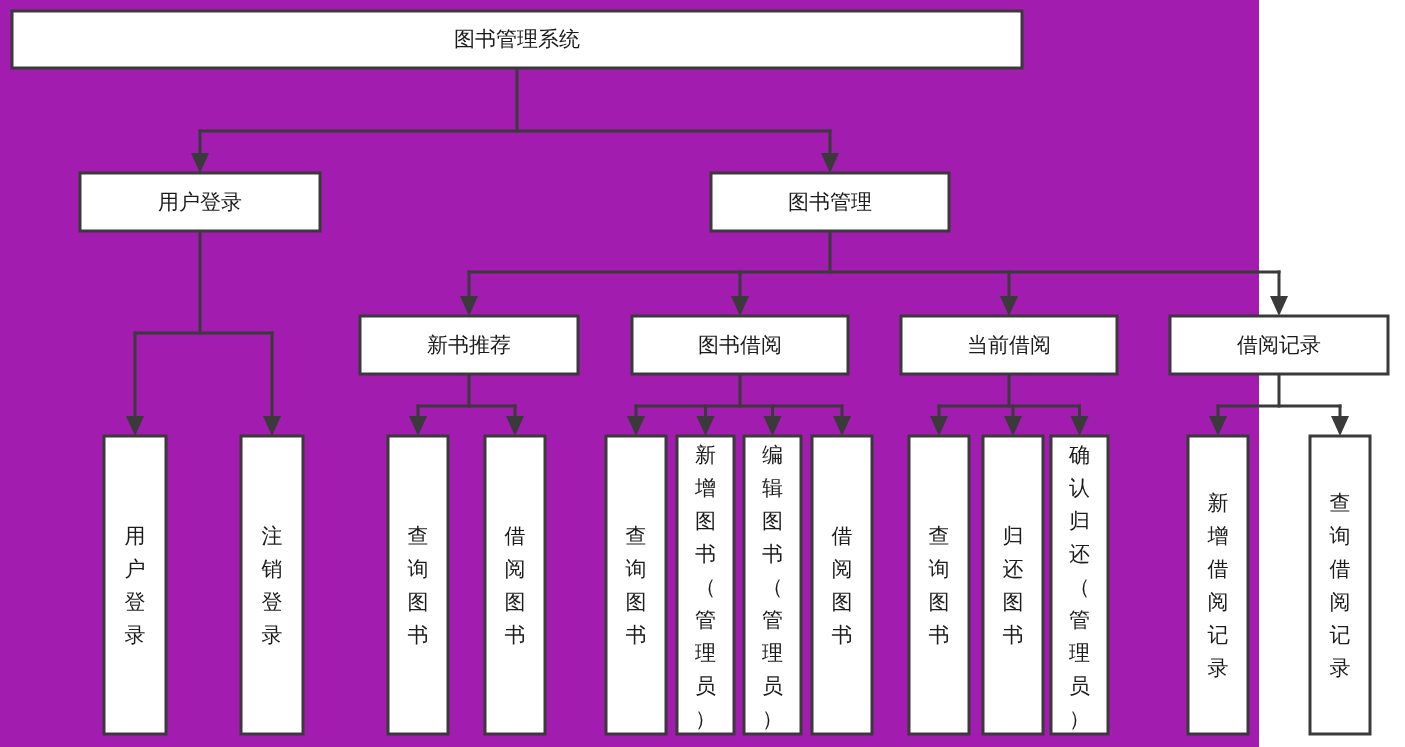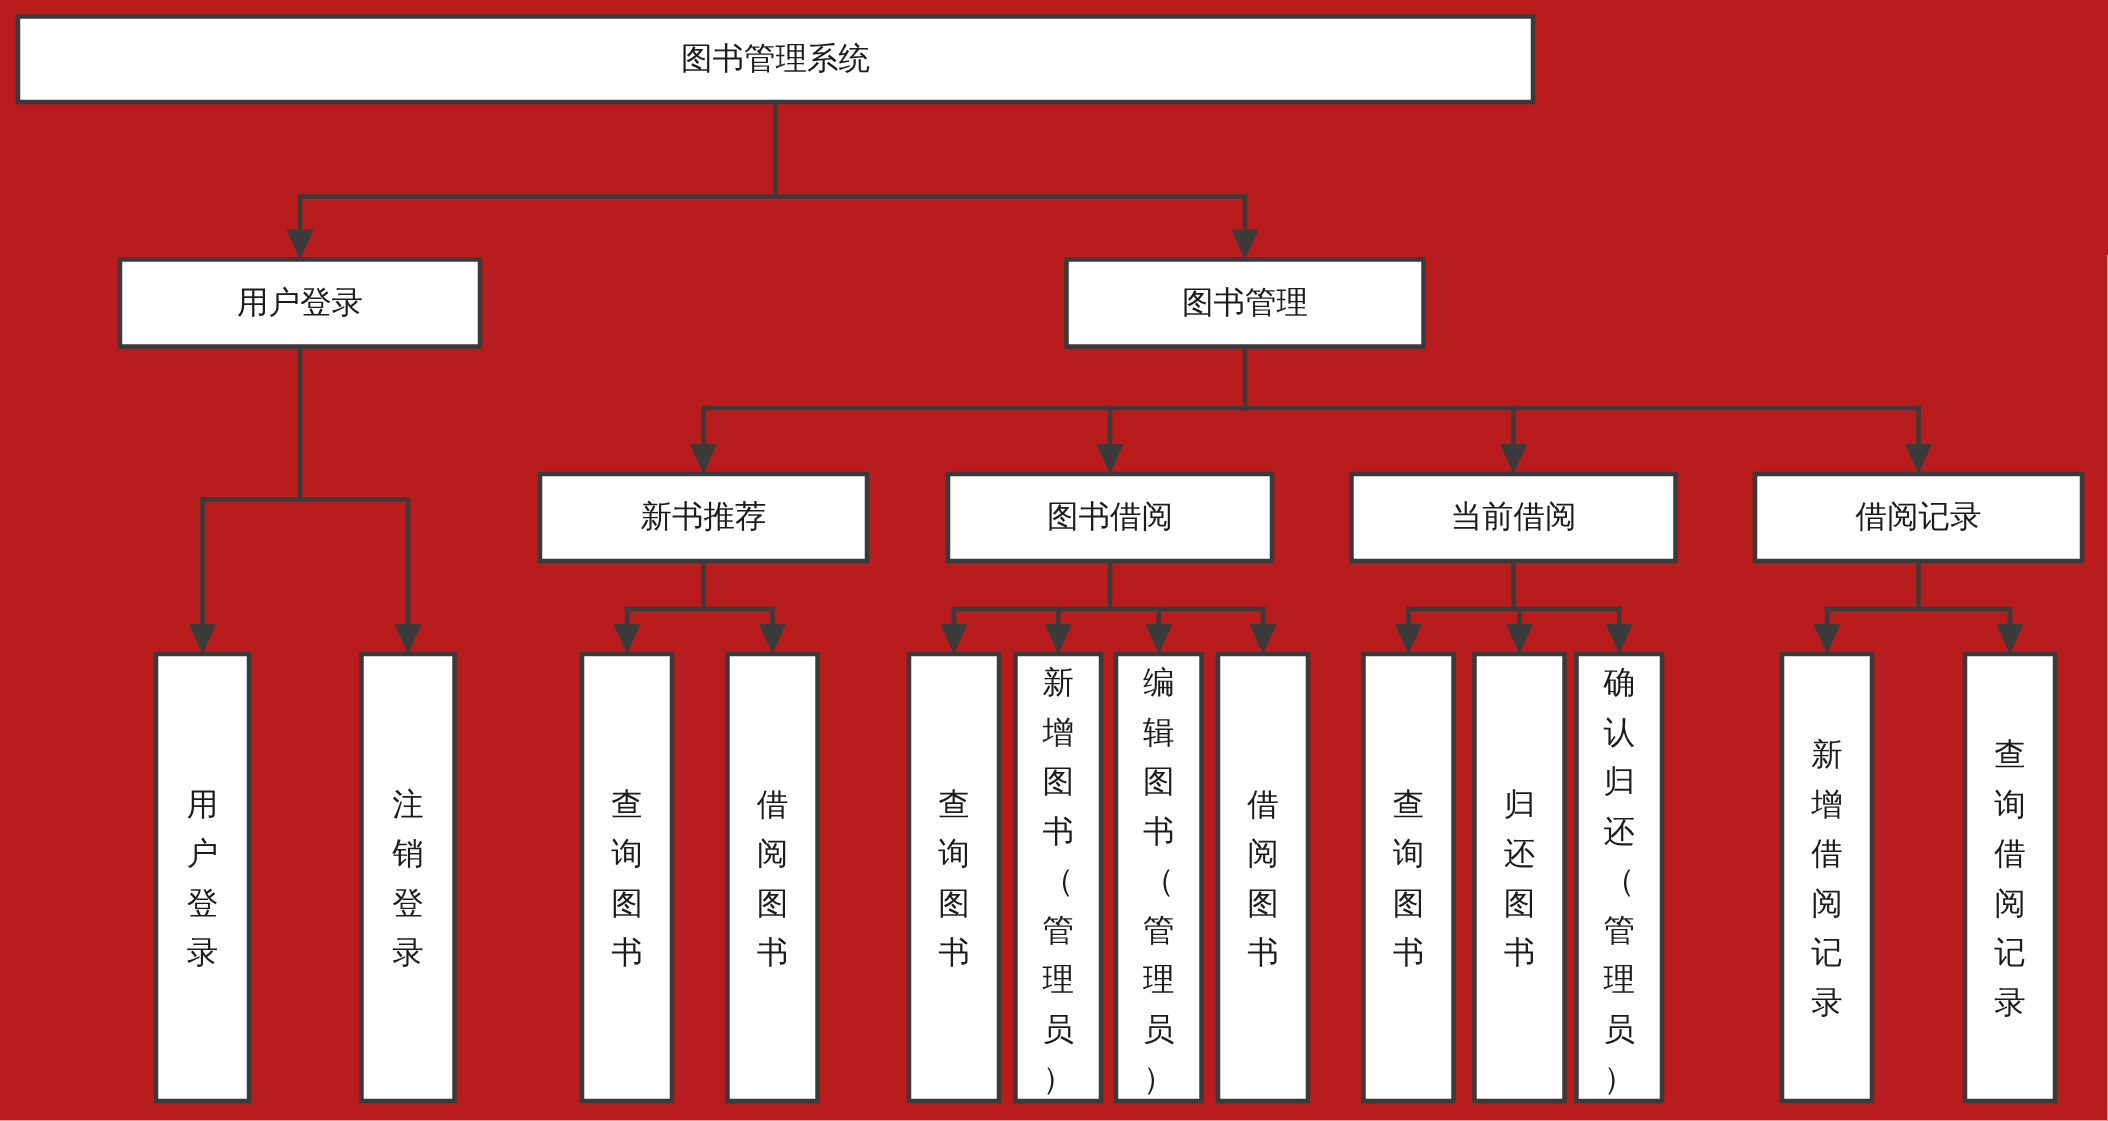--- a/index.html
+++ b/index.html
@@ -8,23 +8,23 @@
     background: #ffffff;
   }
   body {
     width: 1405px;
     height: 747px;
     font-family: "Liberation Sans", "DejaVu Sans", sans-serif;
     overflow: hidden;
   }
   #diagram-root {
     position: relative;
-    width: 1405px;
+    width: 1259px;
     height: 747px;
-    background: #b91c1c;
+    background: #a21caf;
   }
   svg#tree-svg {
     position: absolute;
     left: 0;
     top: 0;
     width: 1405px;
     height: 747px;
   }
   .node-box {
     fill: #ffffff;

